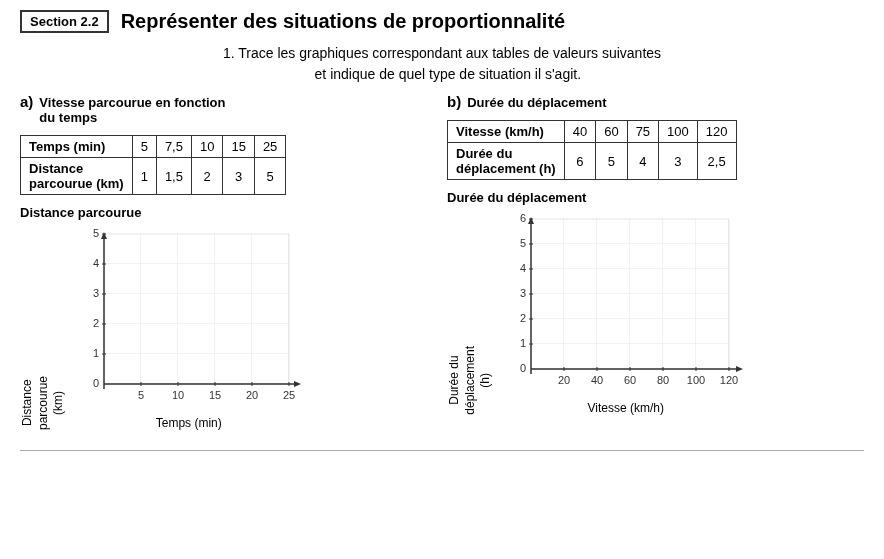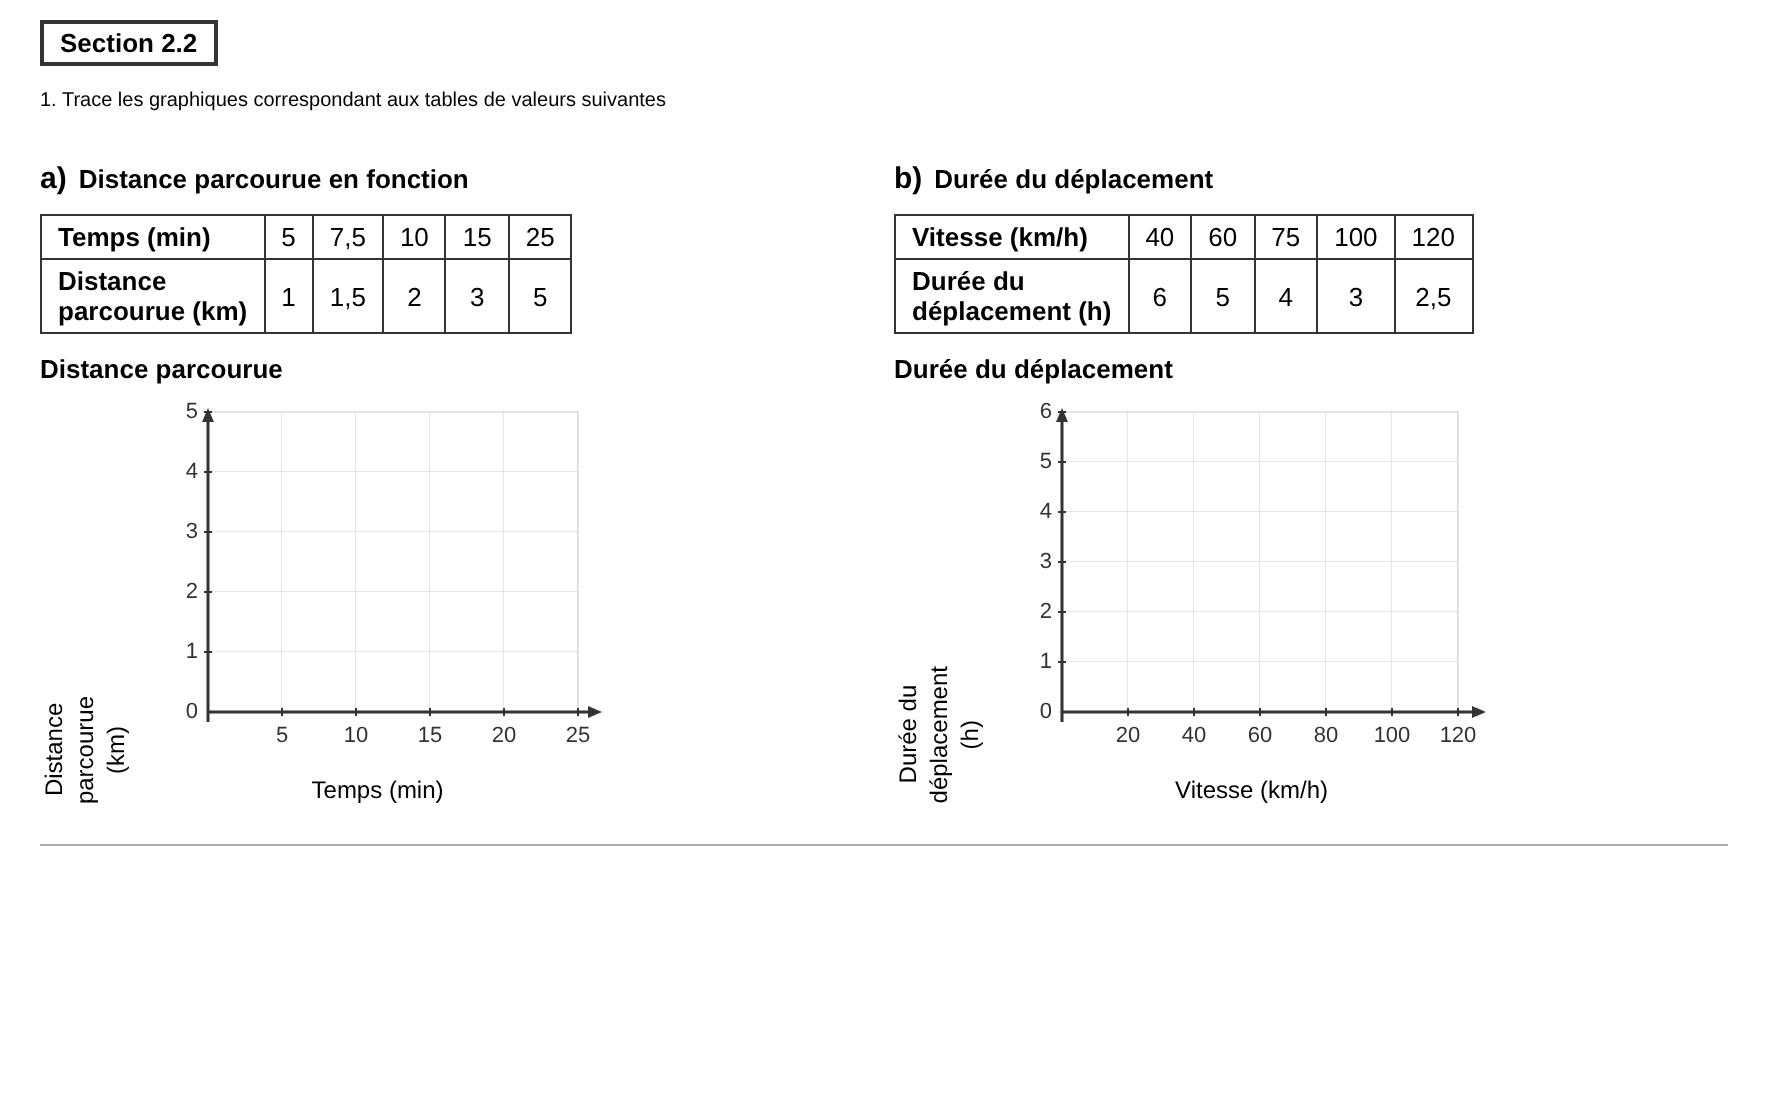--- a/index.html
+++ b/index.html
@@ -24,22 +24,23 @@
       font-weight: bold;
       font-size: 13px;
       white-space: nowrap;
     }
     .header-title {
       font-size: 20px;
       font-weight: bold;
     }
     .question {
       margin-bottom: 8px;
-      font-size: 10px;
+      font-size: 14px;
       line-height: 1.5;
+      text-align: center;
     }
     .col-label {
       font-size: 13px;
       font-weight: bold;
       margin-bottom: 6px;
     }
     table {
       border-collapse: collapse;
       font-size: 13px;
       margin-bottom: 10px;
@@ -98,35 +99,37 @@
     }
     .a-section, .b-section {
       flex: 1;
     }
   </style>
 </head>
 <body>
 
 <div class="header">
   <div class="section-badge">Section 2.2</div>
+  <div class="header-title">Représenter des situations de proportionnalité</div>
 </div>
 
 <div class="question">
   <span>1.</span>
   <span>Trace les graphiques correspondant aux tables de valeurs suivantes</span><br>
-  &nbsp;&nbsp;&nbsp;
+  &nbsp;&nbsp;&nbsp;<span>et indique de quel type de situation il s'agit.</span>
 </div>
 
 <div class="ab-row">
 
   <div class="a-section">
     <div style="display:flex; gap:6px; align-items:baseline; margin-bottom:4px;">
       <span class="letter-label">a)</span>
       <div class="col-label">
-        <div>Distance parcourue en fonction</div>
+        <div>Vitesse parcourue en fonction</div>
+        <div>du temps</div>
       </div>
     </div>
 
     <table>
       <tbody>
           <tr>
         <td style="text-align:left; font-weight:bold;">Temps (min)</td>
         <td>5</td>
         <td>7,5</td>
         <td>10</td>

